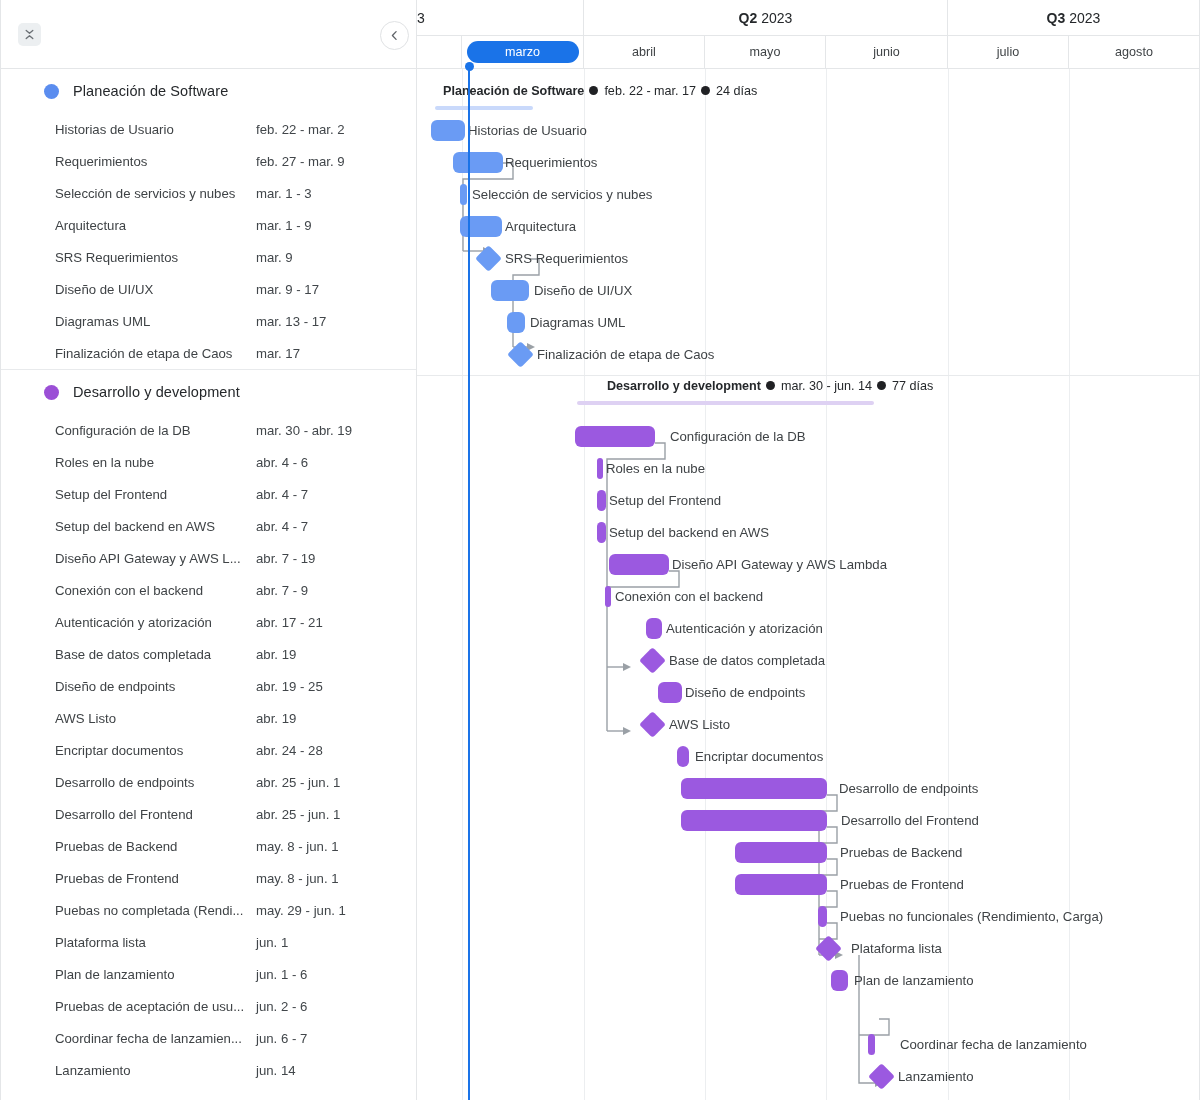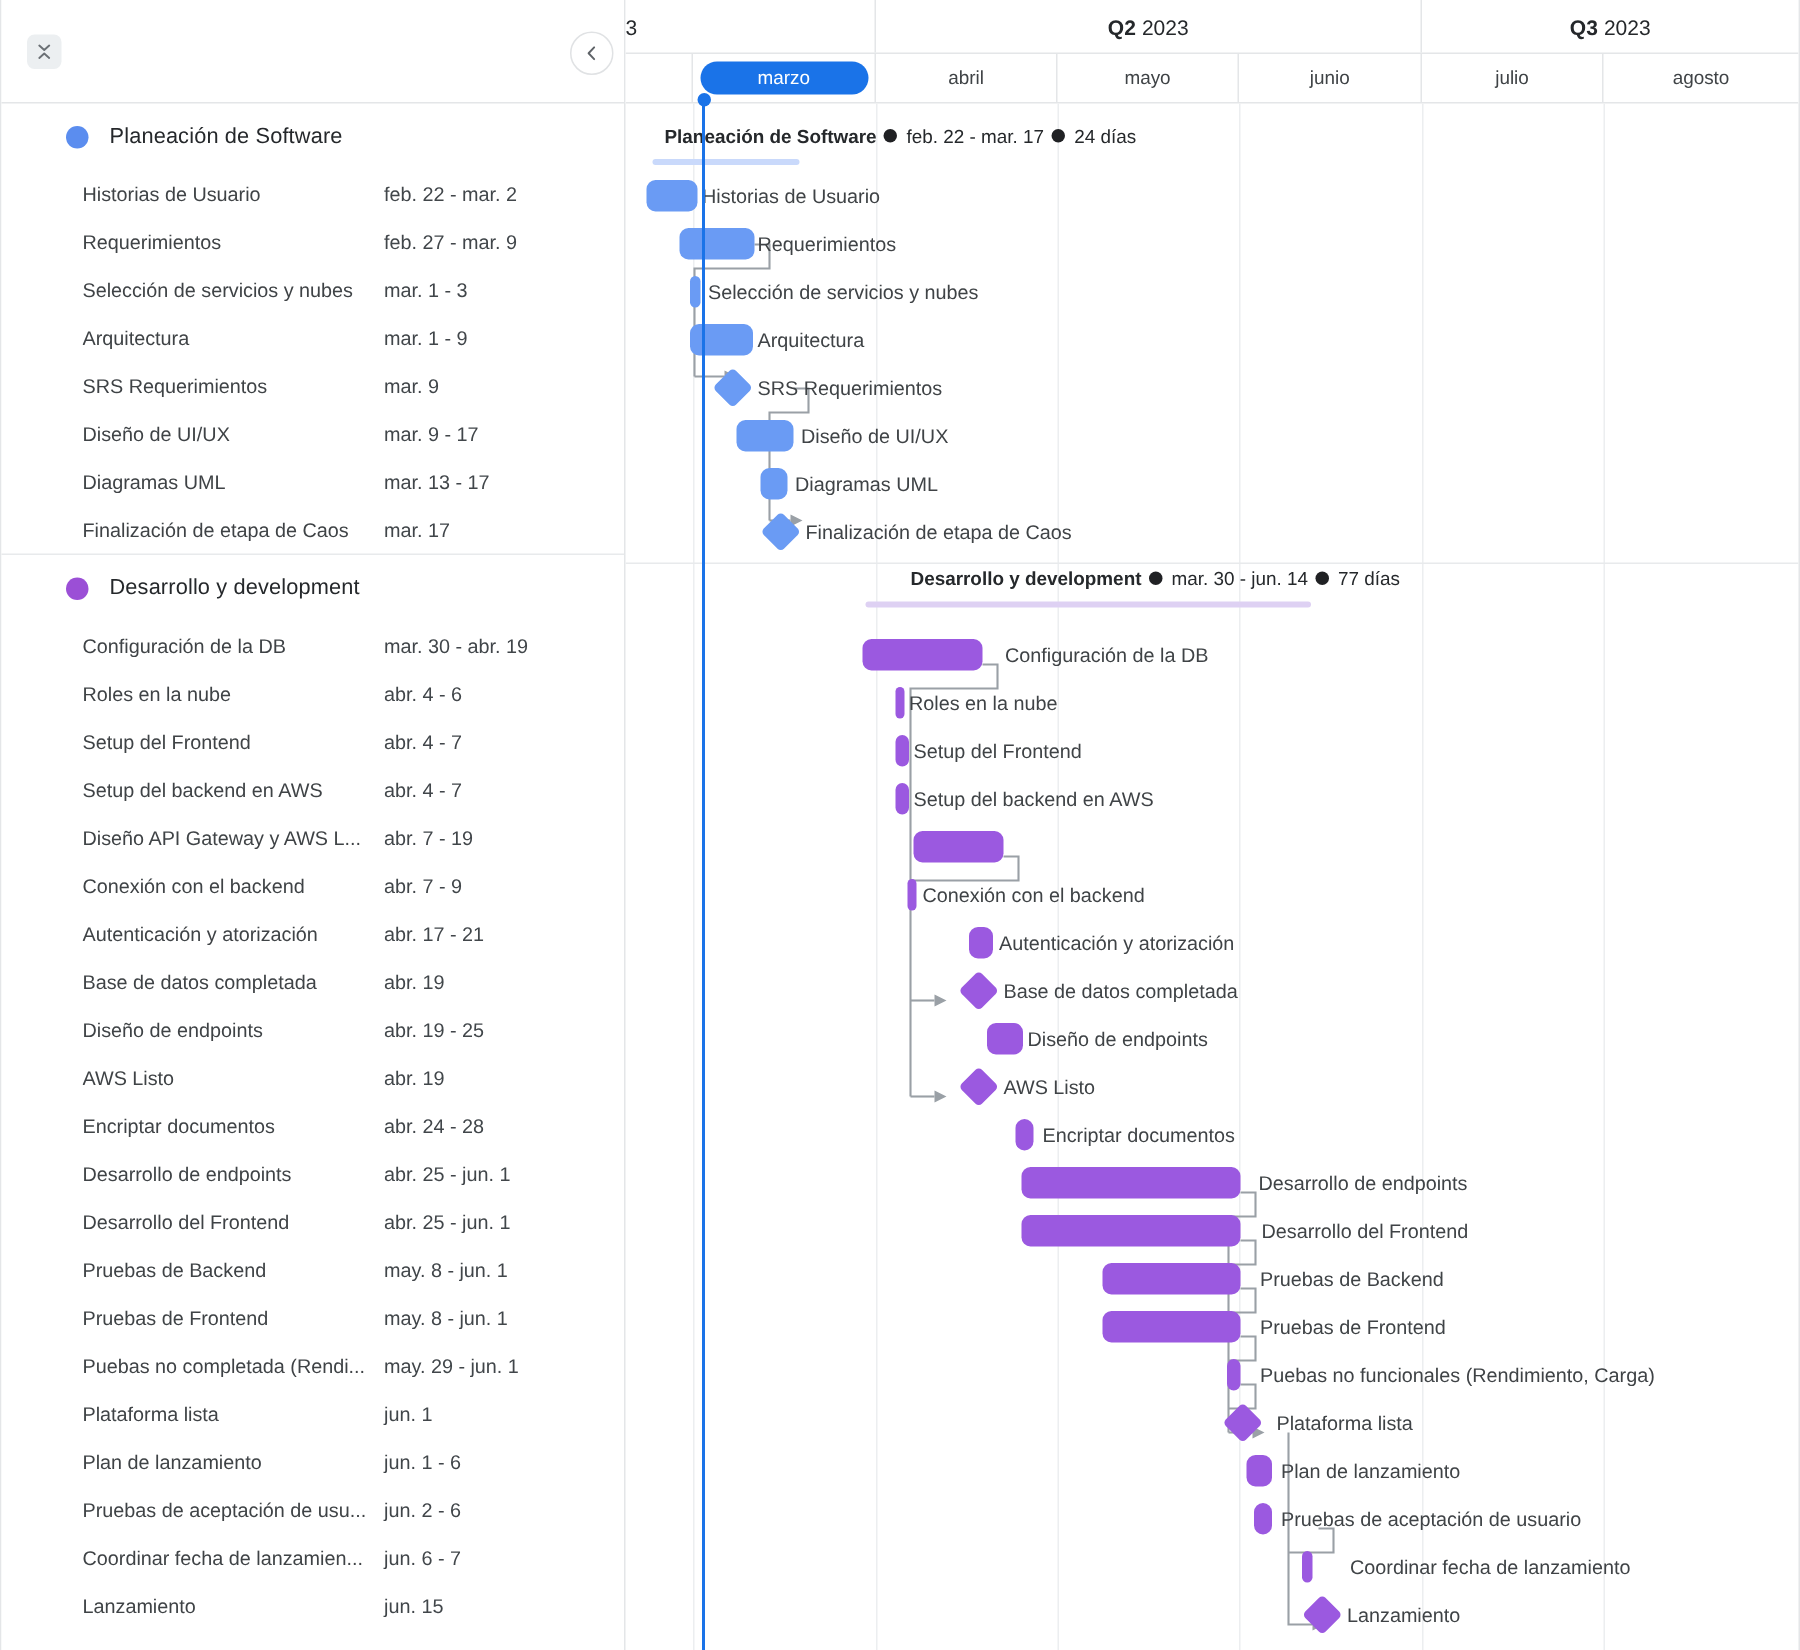--- a/index.html
+++ b/index.html
@@ -410,21 +410,21 @@
       <div class="task-row">
         <div class="task-name">Pruebas de aceptación de usu...</div>
         <div class="task-dates">jun. 2 - 6</div>
       </div>
       <div class="task-row">
         <div class="task-name">Coordinar fecha de lanzamien...</div>
         <div class="task-dates">jun. 6 - 7</div>
       </div>
       <div class="task-row">
         <div class="task-name">Lanzamiento</div>
-        <div class="task-dates">jun. 15</div>
+        <div class="task-dates">jun. 14</div>
       </div>
     </div>
   </div>
 
   <div id="timeline-panel">
 
     <div id="quarter-header">
       <div class="quarter-cell" style="width:167px;justify-content:flex-start;padding-left:0">
         <span>3</span>
       </div>
@@ -582,20 +582,21 @@
       <div class="gantt-row" style="top:416px">
         <div class="bar" style="left:180px; width:9px; background:#9b59e0"></div>
         <div class="bar-label" style="left:192px">Setup del Frontend</div>
       </div>
       <div class="gantt-row" style="top:448px">
         <div class="bar" style="left:180px; width:9px; background:#9b59e0"></div>
         <div class="bar-label" style="left:192px">Setup del backend en AWS</div>
       </div>
       <div class="gantt-row" style="top:480px">
         <div class="bar" style="left:192px; width:60px; background:#9b59e0"></div>
+        <div class="bar-label" style="left:255px">Diseño API Gateway y AWS Lambda</div>
       </div>
       <div class="gantt-row" style="top:512px">
         <div class="bar" style="left:188px; width:6px; background:#9b59e0"></div>
         <div class="bar-label" style="left:198px">Conexión con el backend</div>
       </div>
       <div class="gantt-row" style="top:544px">
         <div class="bar" style="left:229px; width:16px; background:#9b59e0"></div>
         <div class="bar-label" style="left:249px">Autenticación y atorización</div>
       </div>
       <div class="gantt-row" style="top:576px">
@@ -635,24 +636,20 @@
         <div class="bar-label" style="left:423px">Puebas no funcionales (Rendimiento, Carga)</div>
       </div>
       <div class="gantt-row" style="top:864px">
         <div class="milestone" style="left:402px; background:#9b59e0"></div>
         <div class="bar-label" style="left:434px">Plataforma lista</div>
       </div>
       <div class="gantt-row" style="top:896px">
         <div class="bar" style="left:414px; width:17px; background:#9b59e0"></div>
         <div class="bar-label" style="left:437px">Plan de lanzamiento</div>
       </div>
-      <div class="gantt-row" style="top:928px">
-        <div class="bar" style="left:419px; width:12px; background:#9b59e0"></div>
-        <div class="bar-label" style="left:437px">Pruebas de aceptación de usuario</div>
-      </div>
       <div class="gantt-row" style="top:960px">
         <div class="bar" style="left:451px; width:7px; background:#9b59e0"></div>
         <div class="bar-label" style="left:483px">Coordinar fecha de lanzamiento</div>
       </div>
       <div class="gantt-row" style="top:992px">
         <div class="milestone" style="left:455px; background:#9b59e0"></div>
         <div class="bar-label" style="left:481px">Lanzamiento</div>
       </div>
     </div>
   </div>

